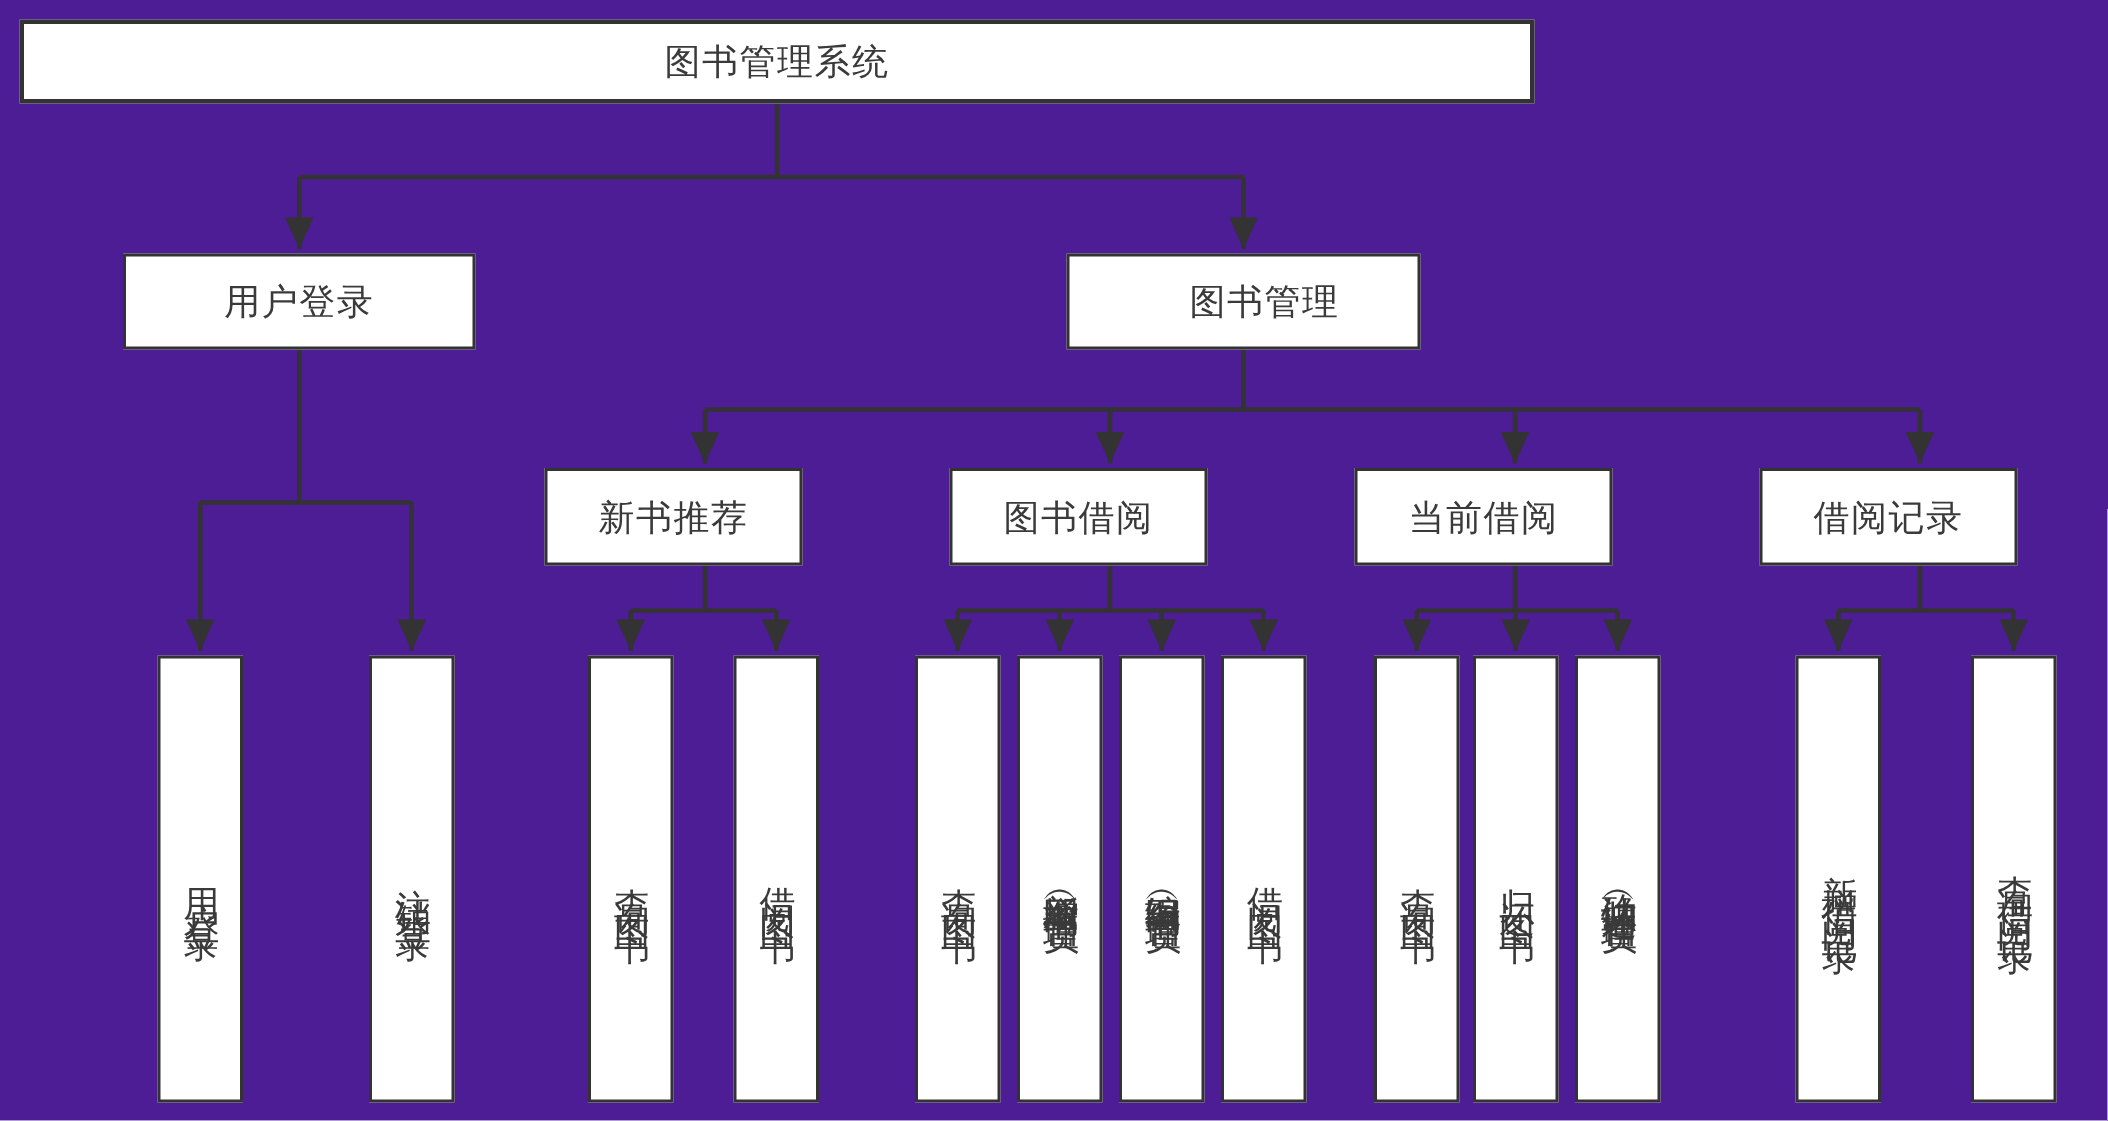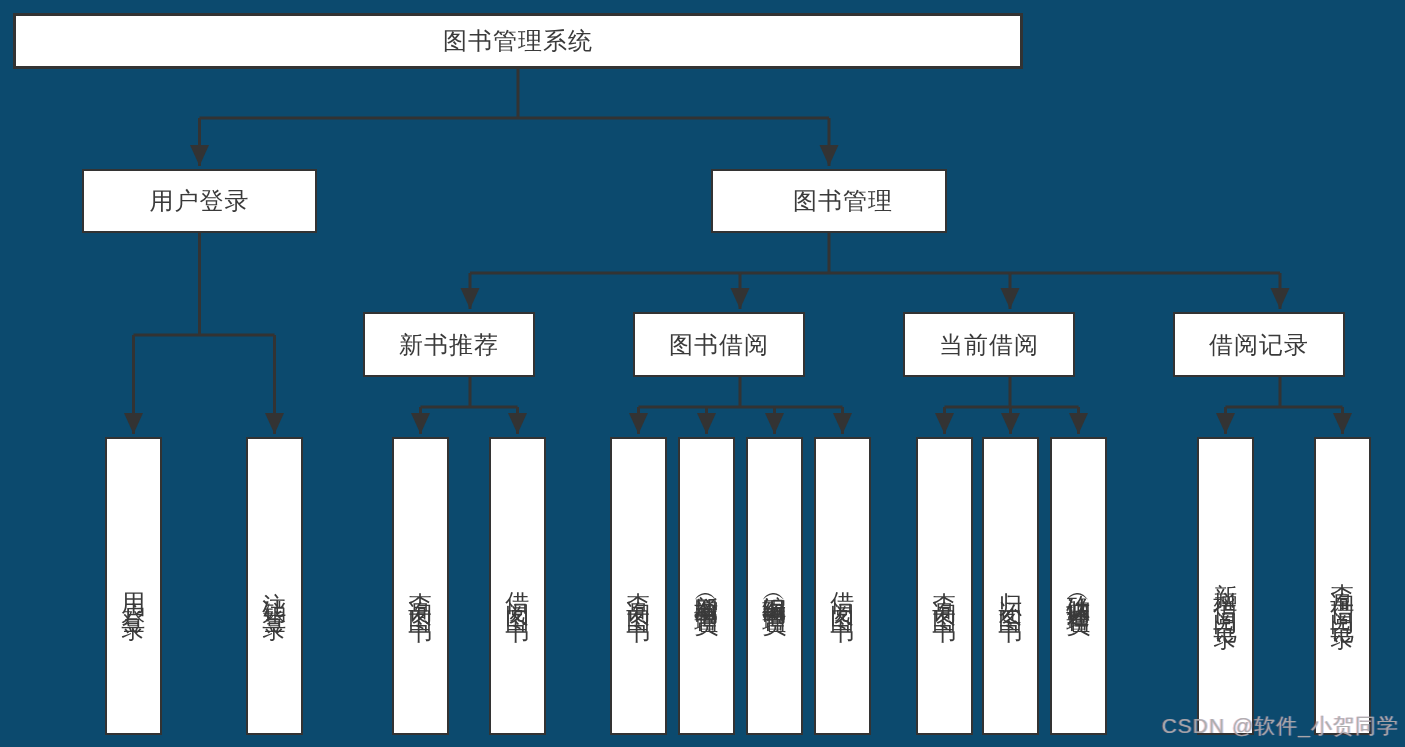--- a/index.html
+++ b/index.html
@@ -5,21 +5,21 @@
   html, body {
     margin: 0;
     padding: 0;
     background: #ffffff;
     font-family: "Liberation Sans", sans-serif;
   }
   .stage {
     position: relative;
     width: 1405px;
     height: 747px;
-    background: #0c4a6e;
+    background: #4c1d95;
     overflow: hidden;
   }
   svg.connectors {
     position: absolute;
     left: 0;
     top: 0;
     z-index: 1;
   }
   .node {
     position: absolute;
@@ -194,15 +194,14 @@
     <span class="vtext tight">确认归还（管理员）</span>
   </div>
 
   <div class="node leaf" id="lf-e1">
     <span class="vtext">新增借阅记录</span>
   </div>
   <div class="node leaf" id="lf-e2">
     <span class="vtext">查询借阅记录</span>
   </div>
 
-  <div class="watermark">CSDN @软件_小贺同学</div>
 
 </div>
 
 </body></html>

